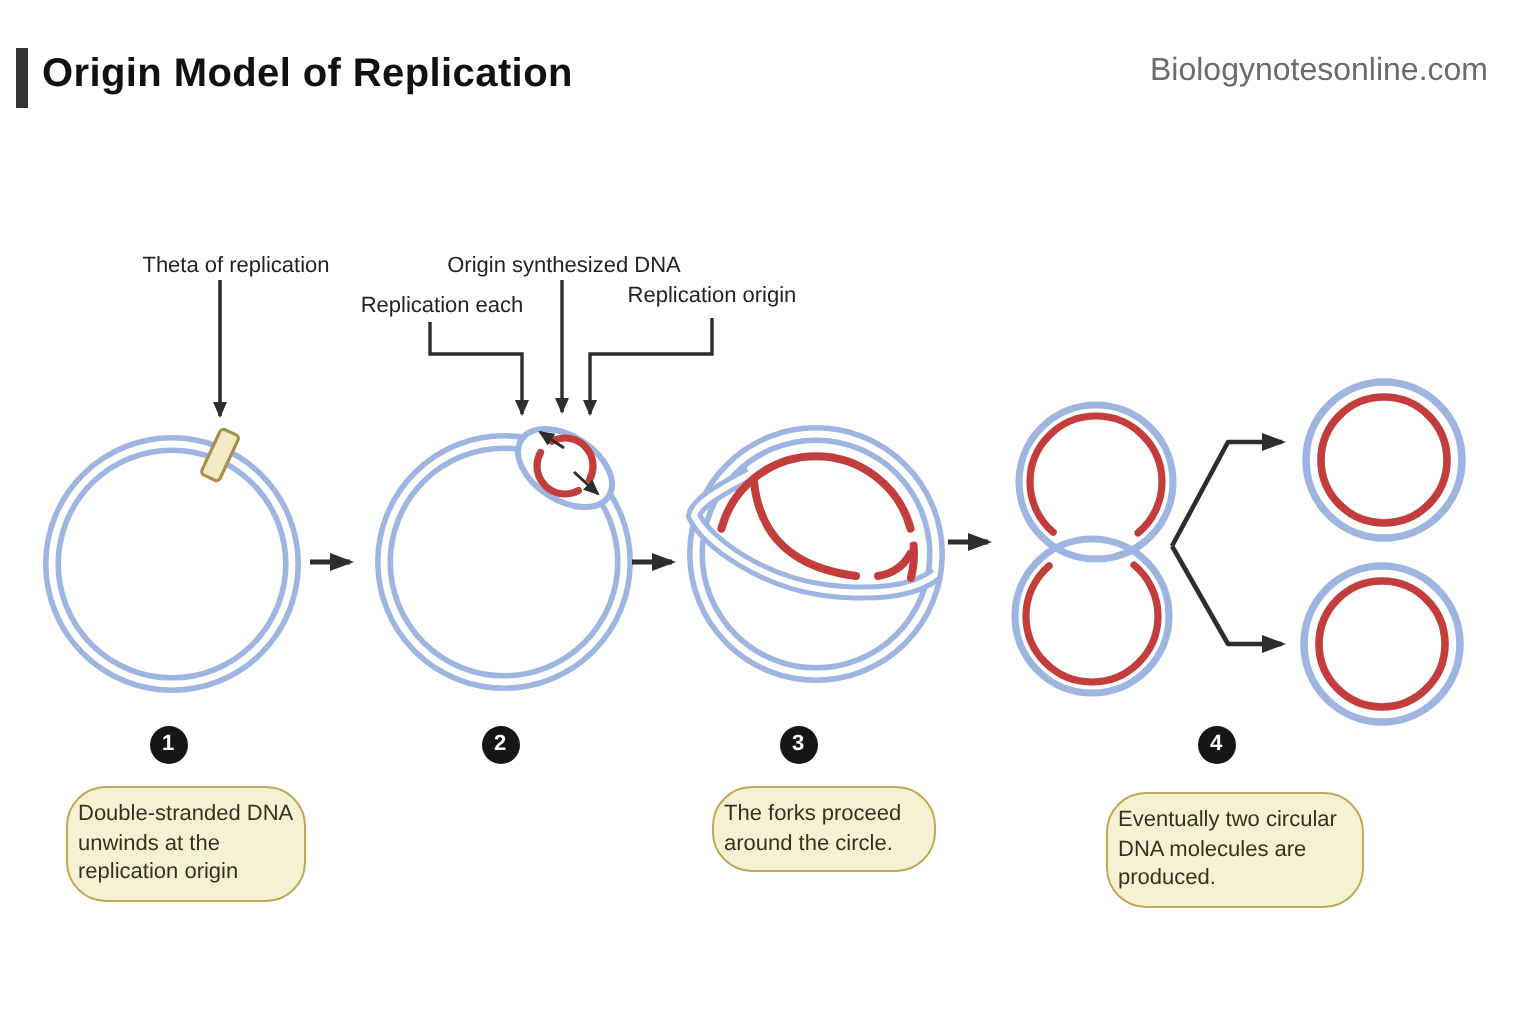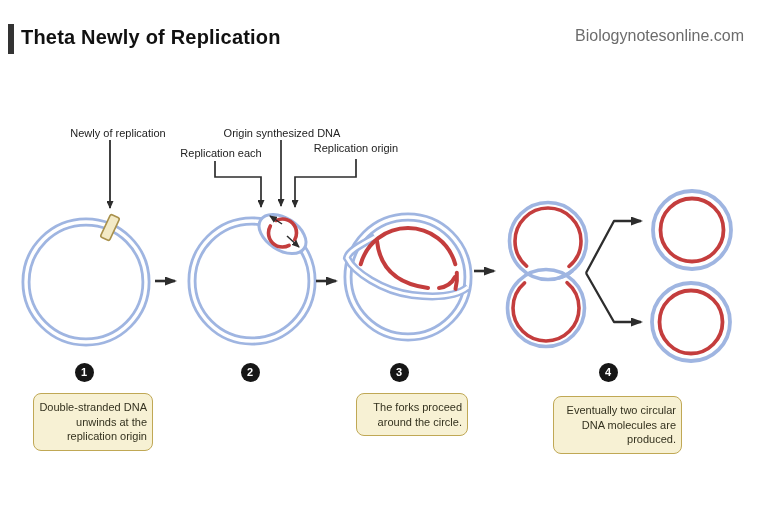--- a/index.html
+++ b/index.html
@@ -18,30 +18,30 @@
   .watermark{position:absolute;right:24px;top:27px;font-size:16px;color:var(--watermark-color)}
   svg{position:absolute;left:0;top:0}
   .sB{stroke:var(--dna-blue);fill:none}
   .sW{stroke:#fff;fill:none}
   .sR{stroke:var(--dna-red);fill:none;stroke-linecap:round}
   .sK{stroke:var(--arrow-black);fill:none}
   .callout{position:absolute;font-size:11px;color:var(--label-color);text-align:center;line-height:1.15}
   .badge{position:absolute;width:19px;height:19px;border-radius:50%;background:var(--badge-black);
          color:#fff;font-size:11px;font-weight:700;text-align:center;line-height:19px}
   .note{position:absolute;background:var(--box-fill);border:1.5px solid var(--box-border);
-        border-radius:8px;font-size:11px;line-height:1.33;color:var(--box-text);
-        text-align:right;padding:6px 5px;display:flex;align-items:center;justify-content:center}
+        border-radius:20px;font-size:11px;line-height:1.33;color:var(--box-text);
+        text-align:left;padding:6px 5px;display:flex;align-items:center;justify-content:center}
 </style>
 </head>
 <body>
 
 <div class="page">
 
   <div class="title-bar"></div>
-  <div class="page-title">Theta Newly of Replication</div>
+  <div class="page-title">Origin Model of Replication</div>
   <div class="watermark">Biologynotesonline.com</div>
 
   <svg width="768" height="514" viewBox="0 0 768 514">
     <defs>
       <marker id="ahBig" markerWidth="12" markerHeight="9" refX="10" refY="4.5" orient="auto" markerUnits="userSpaceOnUse">
         <path d="M0,0 L12,4.5 L0,9 z" fill="var(--arrow-black)"></path>
       </marker>
       <marker id="ahSmall" markerWidth="8" markerHeight="7" refX="7" refY="3.5" orient="auto" markerUnits="userSpaceOnUse">
         <path d="M0,0 L8,3.5 L0,7 z" fill="var(--arrow-black)"></path>
       </marker>
@@ -95,21 +95,21 @@
     <g>
       <circle class="sB" cx="692" cy="230" r="39" stroke-width="3.8"></circle>
       <circle class="sR" cx="692" cy="230" r="31.5" stroke-width="3.8"></circle>
     </g>
     <g>
       <circle class="sB" cx="691" cy="322" r="39" stroke-width="3.8"></circle>
       <circle class="sR" cx="691" cy="322" r="31.5" stroke-width="3.8"></circle>
     </g>
   </svg>
 
-  <div class="callout" style="left:48px;top:127px;width:140px">Newly of replication</div>
+  <div class="callout" style="left:48px;top:127px;width:140px">Theta of replication</div>
   <div class="callout" style="left:212px;top:127px;width:140px">Origin synthesized DNA</div>
   <div class="callout" style="left:161px;top:147px;width:120px">Replication each</div>
   <div class="callout" style="left:296px;top:142px;width:120px">Replication origin</div>
 
   <div class="badge" style="left:74.5px;top:362.5px">1</div>
   <div class="badge" style="left:240.5px;top:362.5px">2</div>
   <div class="badge" style="left:389.5px;top:362.5px">3</div>
   <div class="badge" style="left:598.5px;top:362.5px">4</div>
 
   <div class="note" style="left:33px;top:393px;width:120px;min-height:58px">Double-stranded DNA unwinds at the replication origin</div>

